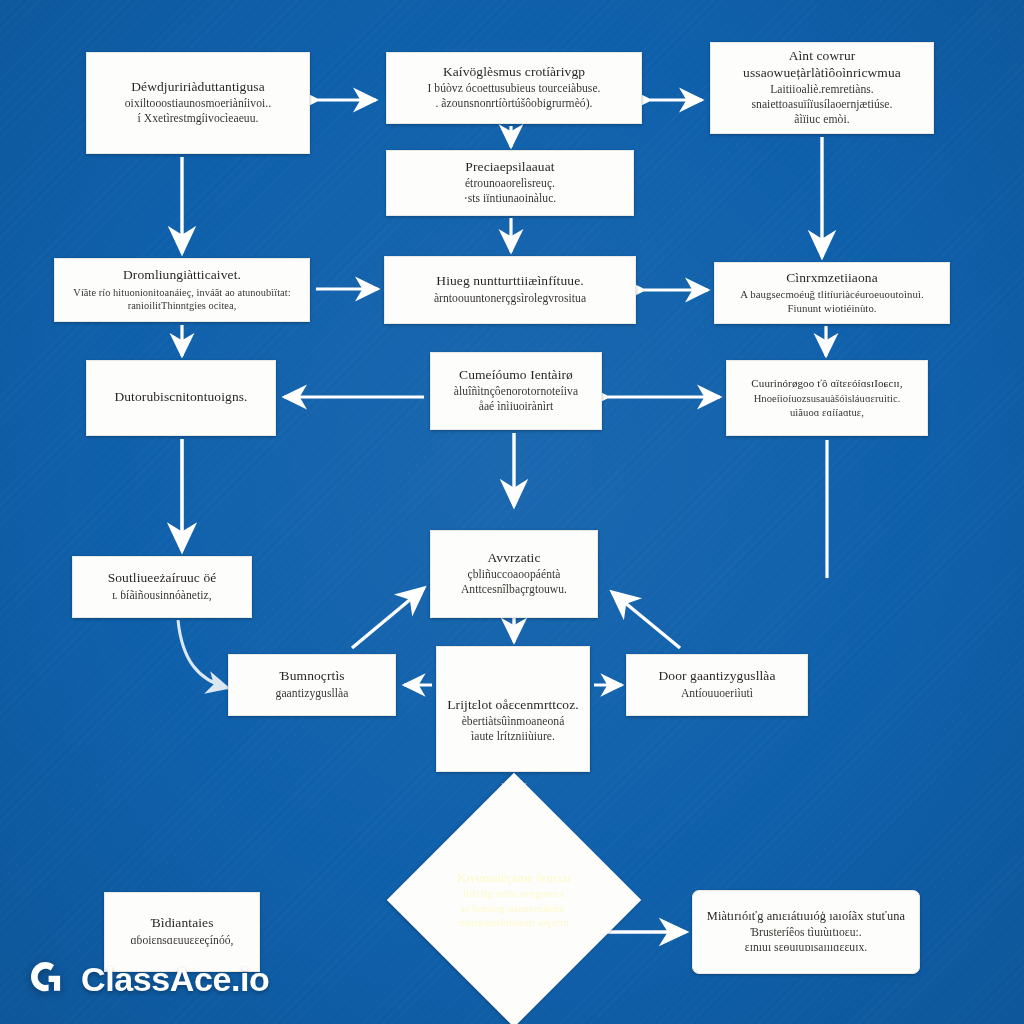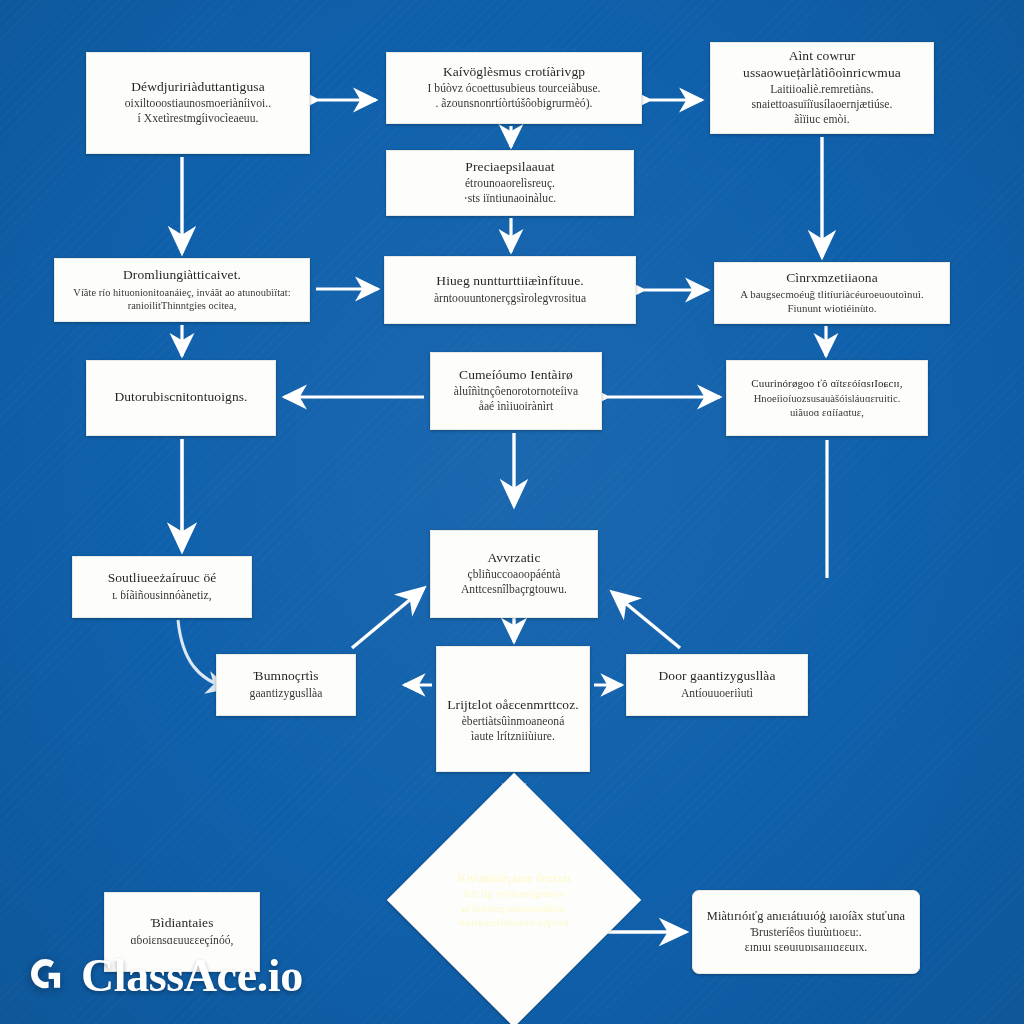--- a/index.html
+++ b/index.html
@@ -112,22 +112,22 @@
   #watermark {
     position: absolute;
     left: 22px;
     bottom: 22px;
     display: flex;
     align-items: center;
     gap: 13px;
     z-index: 40;
   }
   #watermark .wm-text {
-    font-family: Liberation Serif, serif;
-    font-size: 46px;
+    font-family: Liberation Sans, sans-serif;
+    font-size: 34px;
     font-weight: 700;
     color: #ffffff;
     letter-spacing: -0.4px;
     text-shadow: 0 2px 4px rgba(0,0,0,0.33);
     text-align: right;
   }
   .wm-mark { width: 46px; height: 46px; filter: drop-shadow(0 2px 4px rgba(0,0,0,0.35)); }
 </style>
 </head>
 <body>
@@ -253,21 +253,21 @@
   <div class="node" style="left:72px; top:556px; width:180px; height:62px;justify-content:center;">
     <div class="ttl">Soutliueeżaíruuc öé</div>
     <div class="sub">ʟ ɓíãiñousinnóànetiz,</div>
   </div>
 
   <div class="node" style="left:430px; top:510px; width:168px; height:88px;margin-top:20px;">
     <div class="ttl">Avvrzatic</div>
     <div class="sub">çbliñuccoaoopáéntà<br>Anttcesnîlbaçrgtouwu.</div>
   </div>
 
-  <div class="node" style="left:216px; top:654px; width:140px; height:62px;">
+  <div class="node" style="left:228px; top:654px; width:168px; height:62px;">
     <div class="ttl">Ɓumnoçrtìs</div>
     <div class="sub">gaantizygusllàa</div>
   </div>
 
   <div class="node" style="left:436px; top:646px; width:154px; height:126px; justify-content:flex-end; padding-bottom:26px;">
     <div class="ttl">Lrijtɛlot oåɛcenmrttcoz.</div>
     <div class="sub">èbertiàtsûìnmoaneoná<br>ìaute lrítzniiùiure.</div>
   </div>
 
   <div class="node" style="left:626px; top:654px; width:182px; height:62px;">

